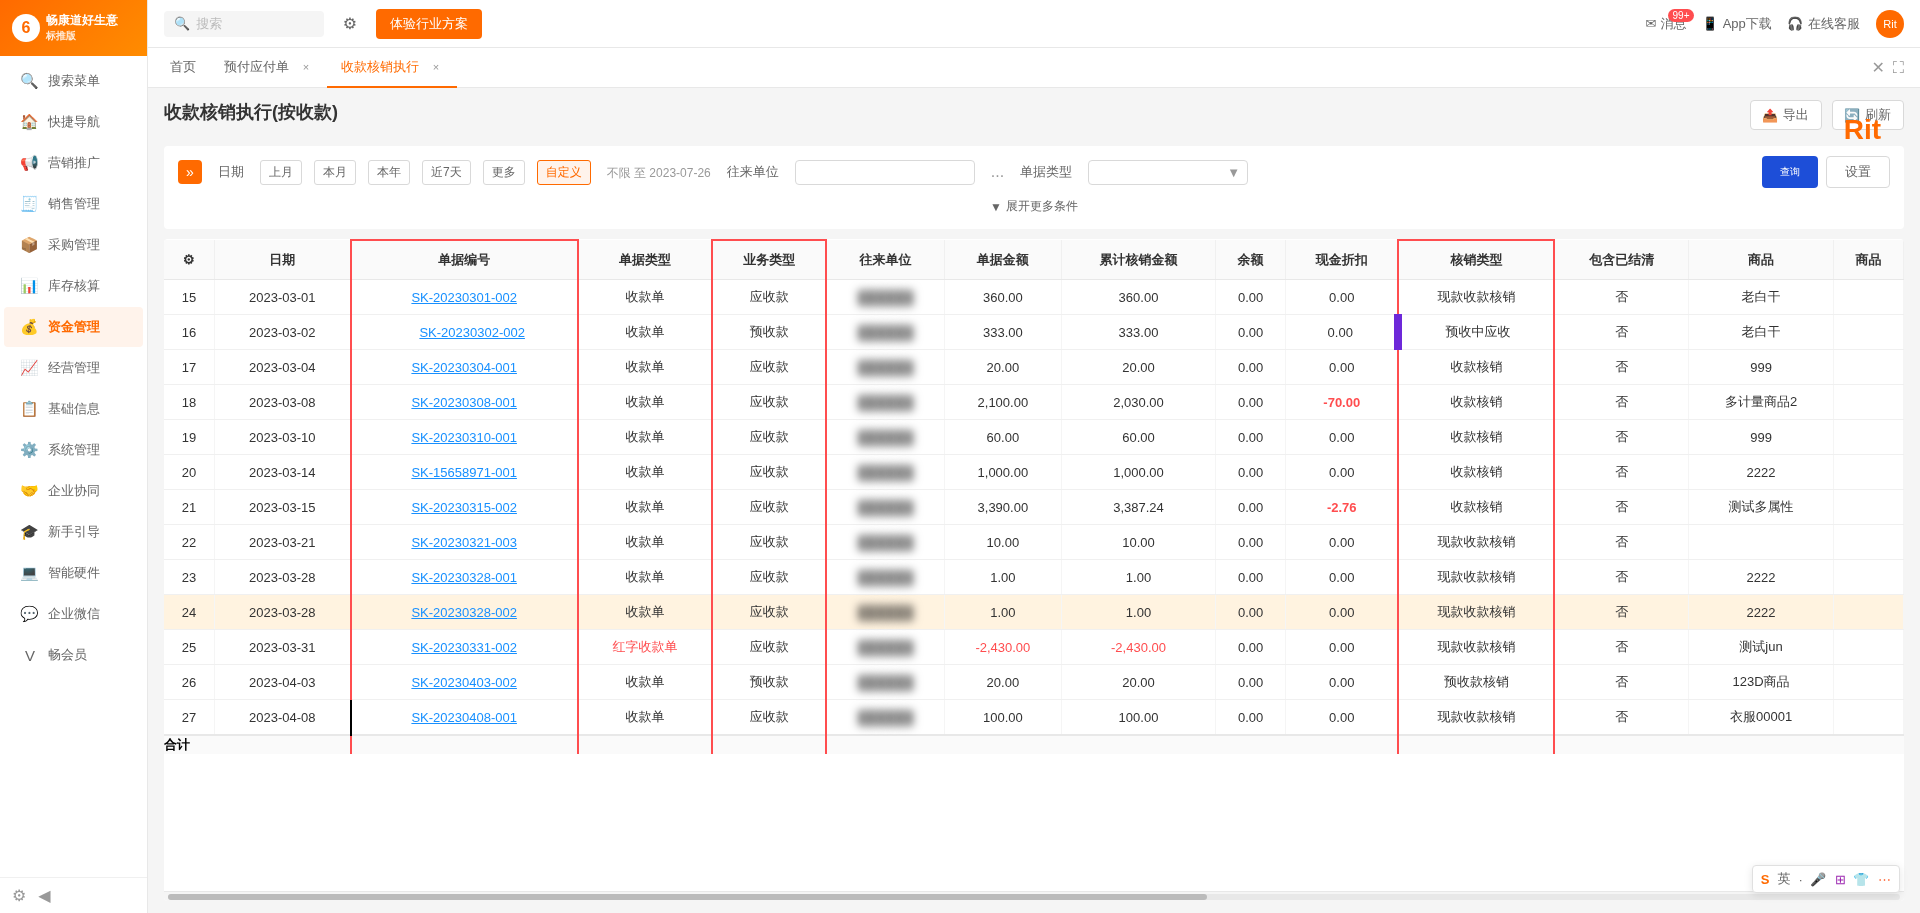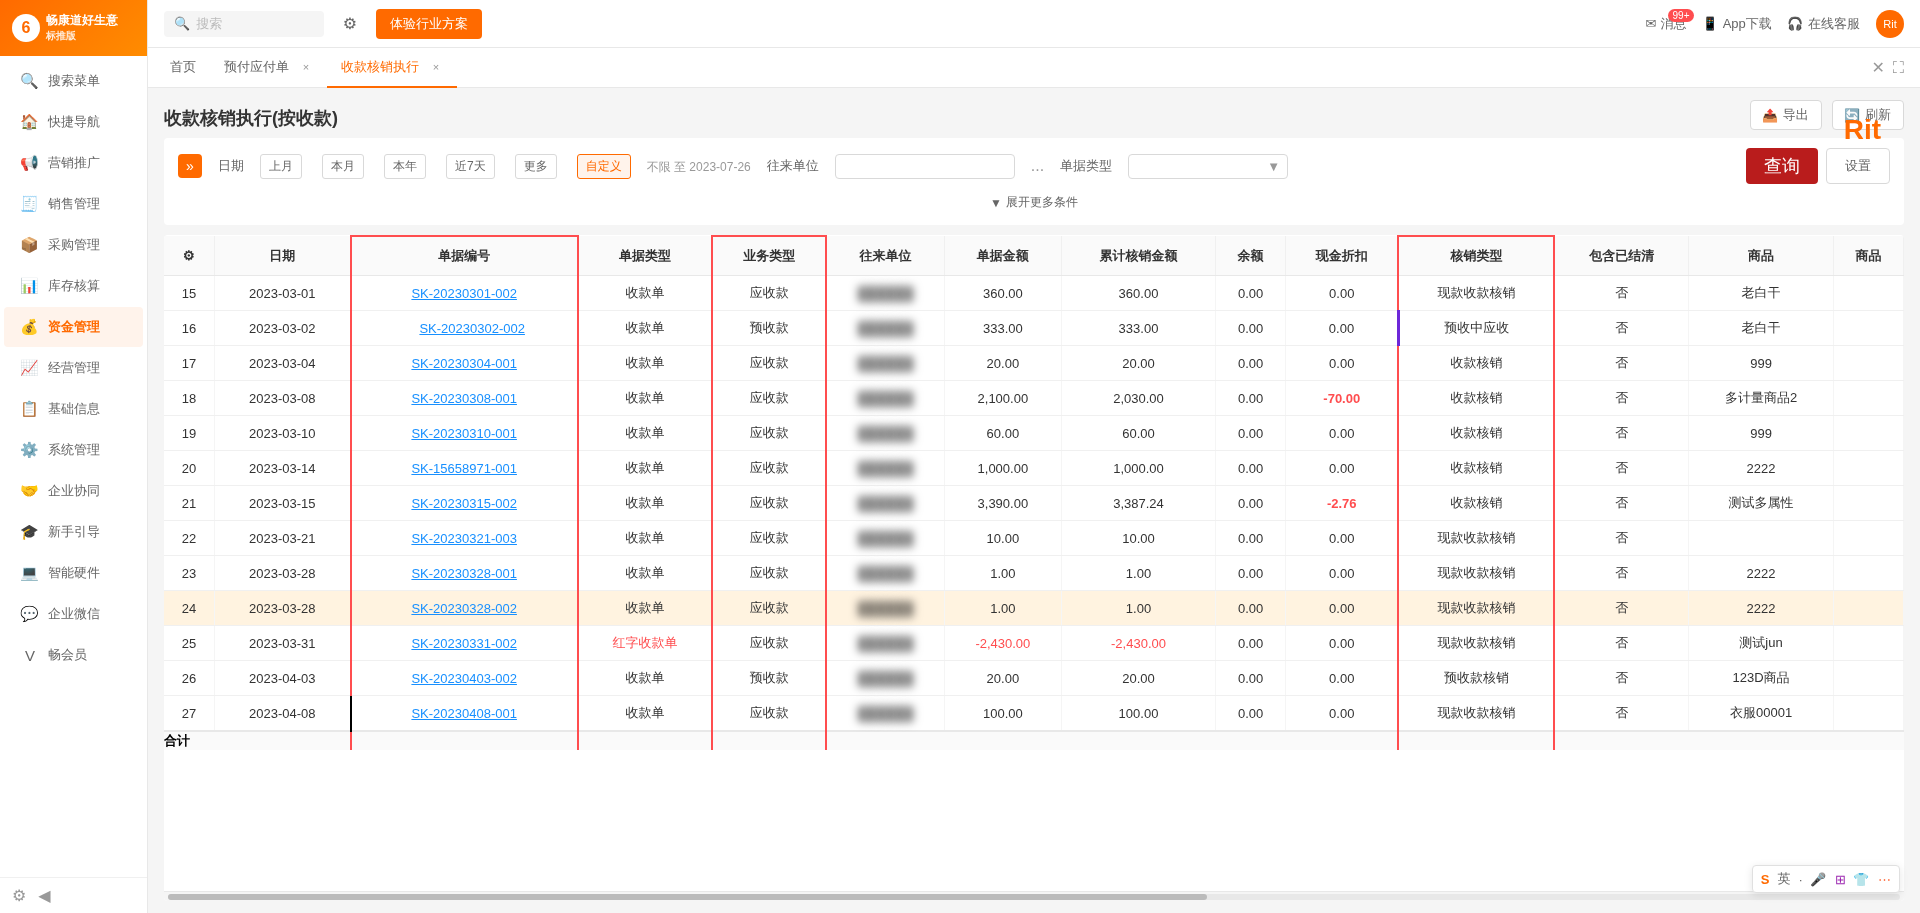--- a/index.html
+++ b/index.html
@@ -201,23 +201,23 @@
     .page-content {
       flex: 1;
       overflow: hidden;
       display: flex;
       flex-direction: column;
       padding: 12px 16px;
       background: #f5f5f5;
     }
     .page-title-row {
       display: flex;
-      align-items: flex-end;
+      align-items: flex-start;
       justify-content: space-between;
-      margin-bottom: 8px;
+      margin-bottom: 16px;
     }
     .page-title {
       font-size: 18px;
       font-weight: 600;
       color: #333;
     }
     .page-actions {
       display: flex;
       gap: 10px;
     }
@@ -261,21 +261,21 @@
       flex-shrink: 0;
       font-size: 14px;
     }
     .filter-label {
       color: #666;
       font-size: 13px;
       white-space: nowrap;
     }
     .filter-date-btns {
       display: flex;
-      gap: 20px;
+      gap: 12px;
       align-items: center;
     }
     .date-btn {
       padding: 3px 8px;
       border: 1px solid #d9d9d9;
       border-radius: 3px;
       cursor: pointer;
       font-size: 12px;
       color: #666;
       background: #fff;
@@ -314,27 +314,27 @@
       color: #999;
       font-size: 16px;
       cursor: pointer;
     }
     .filter-right {
       margin-left: auto;
       display: flex;
       gap: 8px;
     }
     .query-btn {
-      background: #b91c1c;
+      background: #1d4ed8;
       color: #fff;
       border: none;
       border-radius: 4px;
       padding: 6px 18px;
       cursor: pointer;
-      font-size: 18px;
+      font-size: 10px;
     }
     .setting-btn {
       background: #fff;
       color: #666;
       border: 1px solid #d9d9d9;
       border-radius: 4px;
       padding: 6px 18px;
       cursor: pointer;
       font-size: 13px;
     }
@@ -686,21 +686,21 @@
                 <td>16</td>
                 <td>2023-03-02</td>
                 <td style="border-left:2px solid #ff4d4f;border-right:2px solid #ff4d4f;padding-left:24px;" class="link-cell">SK-20230302-002</td>
                 <td>收款单</td>
                 <td style="border-left:2px solid #ff4d4f;border-right:2px solid #ff4d4f;">预收款</td>
                 <td style="color: transparent; text-shadow: rgba(0, 0, 0, 0.5) 0px 0px 8px; user-select: none;">██████</td>
                 <td>333.00</td>
                 <td>333.00</td>
                 <td>0.00</td>
                 <td>0.00</td>
-                <td style="border-left:3px solid #6d28d9;border-right:2px solid #ff4d4f;">预收中应收</td>
+                <td style="border-left:8px solid #6d28d9;border-right:2px solid #ff4d4f;">预收中应收</td>
                 <td>否</td>
                 <td>老白干</td>
                 <td></td>
               </tr>
               <tr>
                 <td>17</td>
                 <td>2023-03-04</td>
                 <td style="border-left:2px solid #ff4d4f;border-right:2px solid #ff4d4f;" class="link-cell">SK-20230304-001</td>
                 <td>收款单</td>
                 <td style="border-left:2px solid #ff4d4f;border-right:2px solid #ff4d4f;">应收款</td>

